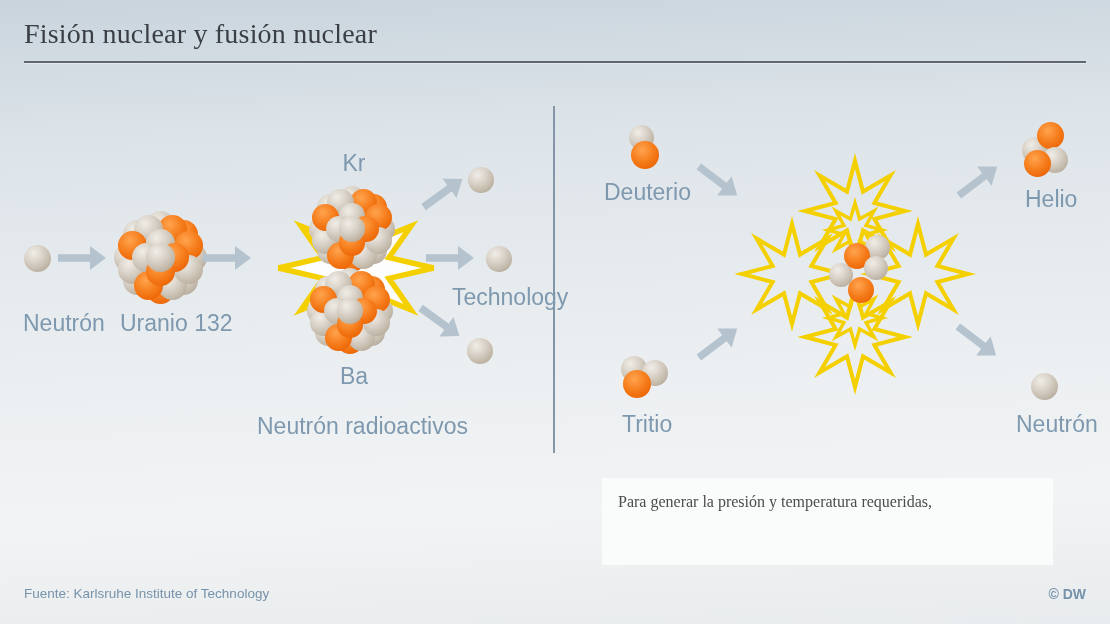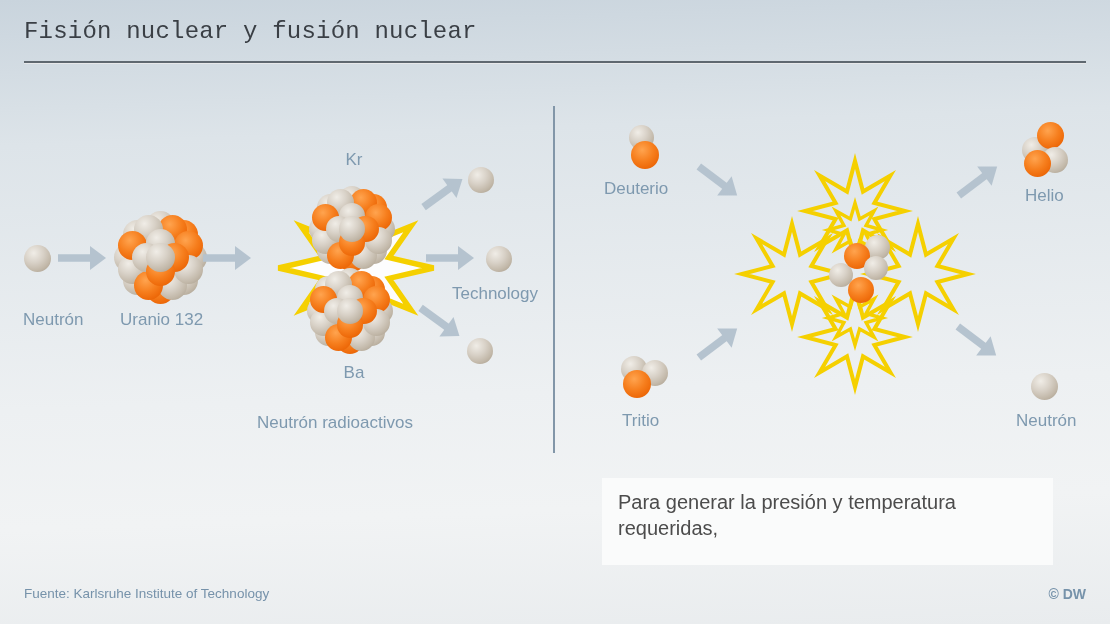--- a/index.html
+++ b/index.html
@@ -7,35 +7,35 @@
     position:relative;
     width:1110px;height:624px;
     overflow:hidden;
     font-family:"Liberation Sans",sans-serif;
     background:linear-gradient(178deg,#c9d4dd 0%,#dde4e9 22%,#edf0f2 62%,#f1f3f4 80%,#e9ecee 100%);
   }
   .abs{position:absolute;}
   
   #title{
     left:24px;top:18px;
-    font-family:Liberation Mono, monospace;
-    font-size:24px;color:#3a3f45;letter-spacing:.2px;
+    font-family:Liberation Serif, serif;
+    font-size:28px;color:#3a3f45;letter-spacing:.2px;
   }
   #title-rule{
     left:24px;top:61px;width:1062px;height:2px;
     background:#5f6870;border-bottom:1px solid rgba(255,255,255,.85);
   }
   
   #divider{
     left:553px;top:106px;width:2px;height:347px;
     background:#8296a8;
   }
   
   .lbl{
-    color:#7e99af;font-size:17px;white-space:nowrap;
+    color:#7e99af;font-size:23px;white-space:nowrap;
     z-index:5;
   }
   .lbl.center{transform:translateX(-50%);}
   
   .ball{
     position:absolute;border-radius:50%;
     z-index:3;
   }
   .ball.gray{
     background:radial-gradient(circle at 36% 30%,#f0ede7 0%,#d8d1c7 38%,#c2b8a9 68%,#a29684 100%);
@@ -47,22 +47,22 @@
   
   .arrow{position:absolute;width:52px;height:28px;z-index:4;}
   .arrow svg{display:block;width:100%;height:100%;overflow:visible;}
   
   .star-svg{position:absolute;z-index:2;overflow:visible;}
   
   #note{
     left:602px;top:478px;width:451px;height:87px;
     box-sizing:border-box;padding:11px 14px 0 16px;
     background:#fafbfb;
-    font-family:Liberation Sans, sans-serif;
-    font-size:20px;line-height:26px;color:#4c4c4c;
+    font-family:Liberation Serif, serif;
+    font-size:16px;line-height:26px;color:#4c4c4c;
     z-index:6;
   }
   
   #footer-source{
     left:24px;top:586px;
     font-size:13.5px;font-weight:normal;color:#7692aa;
   }
   #footer-credit{
     right:24px;top:586px;
     font-size:14px;font-weight:bold;color:#7692aa;

